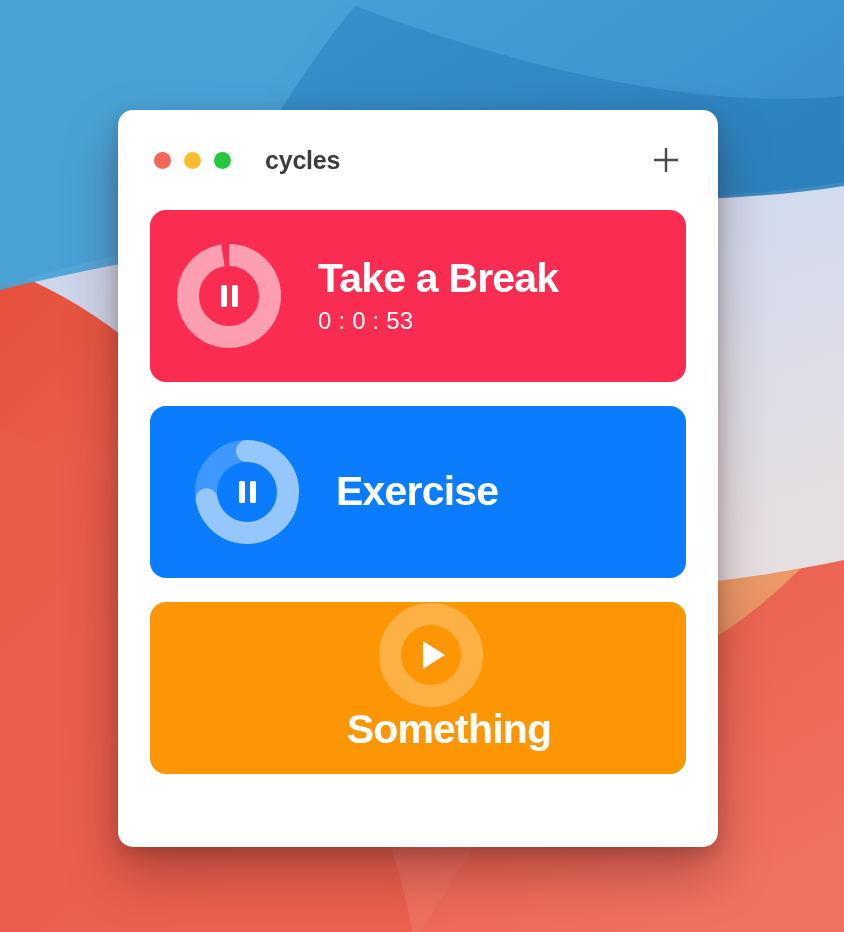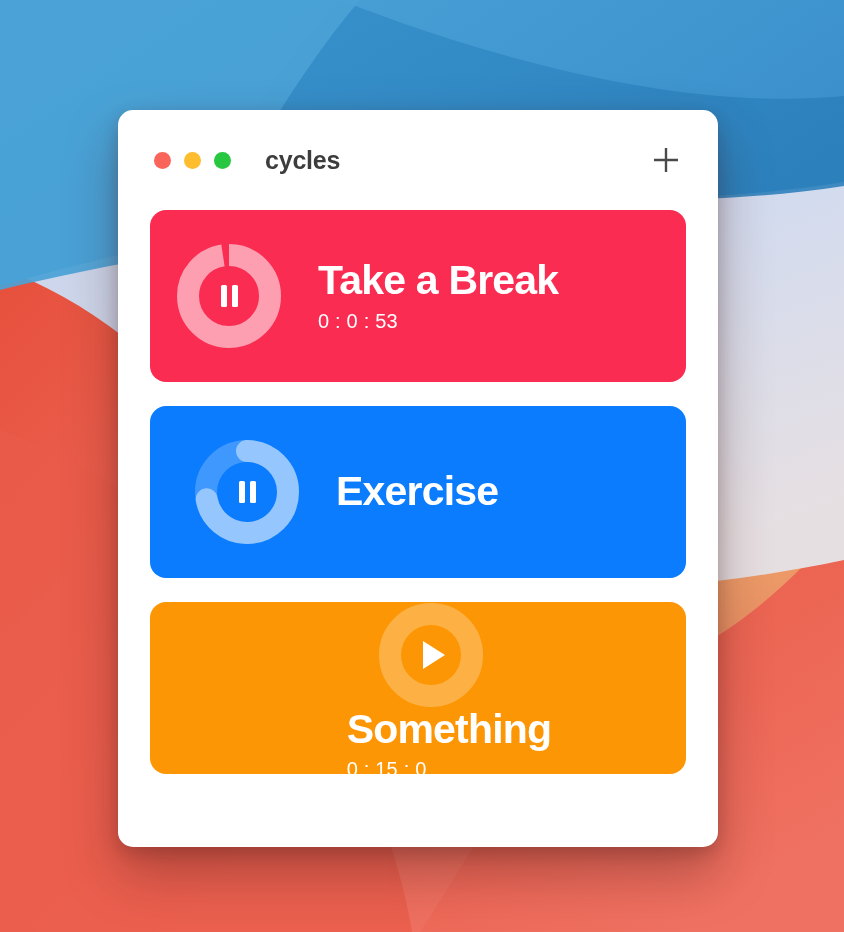--- a/index.html
+++ b/index.html
@@ -153,21 +153,21 @@
   .card-title {
     font-size:41px;
     font-weight:700;
     line-height:1.06;
     letter-spacing:-0.8px;
     color:#ffffff;
     white-space:nowrap;
   }
   .card-time {
     margin-top:7px;
-    font-size:20px;
+    font-size:24px;
     font-weight:400;
     letter-spacing:0.2px;
     color:#ffffff;
     white-space:nowrap;
   }
 </style>
 </head>
 <body>
 
 <div id="desktop">
@@ -292,19 +292,18 @@
           <svg viewBox="0 0 106 106" aria-hidden="true">
             <circle cx="53" cy="53" r="41" fill="none" stroke="#ffffff" stroke-opacity="0.0" stroke-width="22"></circle>
             <circle cx="53" cy="53" r="41" fill="none" stroke="#ffffff" stroke-opacity="0.26" stroke-width="22" transform="rotate(-90 53 53)"></circle>
           </svg>
           <div class="transport-icon">
             <div class="play-glyph"></div>
           </div>
         </div>
         <div class="card-text">
           <div class="card-title">Something</div>
-          <div class="card-time">0 : 15 : 0</div>
         </div>
       </div>
 
     </div>
   </div>
 </div>
 
 </body></html>

